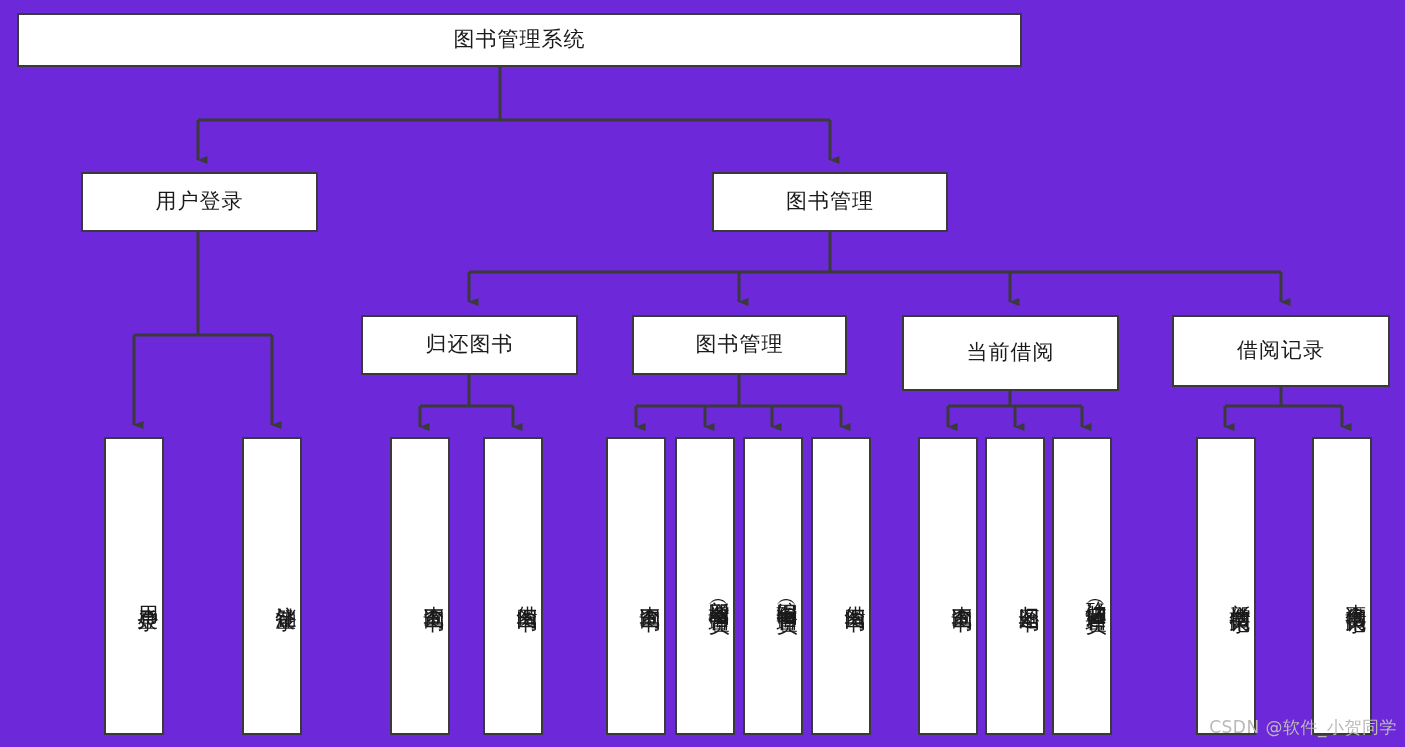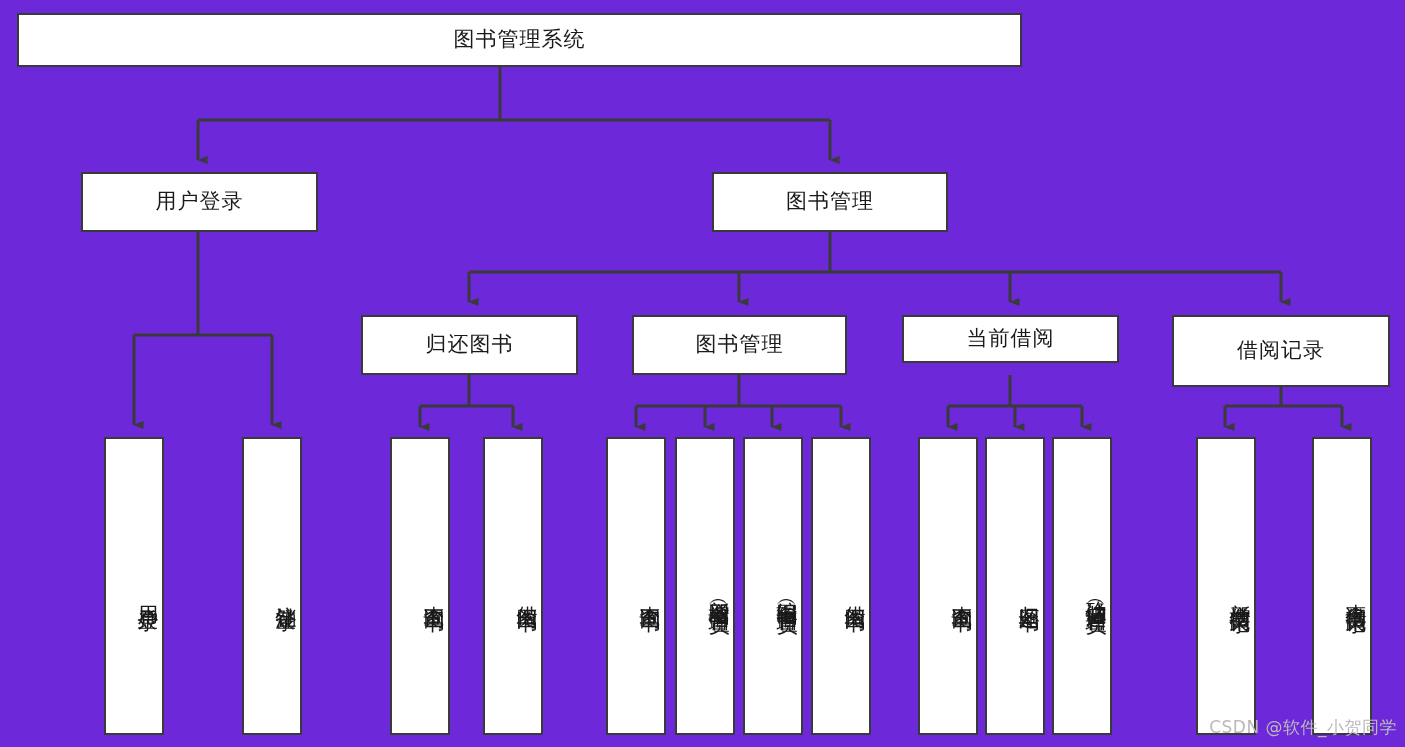--- a/index.html
+++ b/index.html
@@ -130,21 +130,21 @@
   <div class="node horiz" style="left:712px; top:172px; width:236px; height:60px;">
     <span>图书管理</span>
   </div>
 
   <div class="node horiz" style="left:361px; top:315px; width:217px; height:60px;">
     <span>归还图书</span>
   </div>
   <div class="node horiz" style="left:632px; top:315px; width:215px; height:60px;">
     <span>图书管理</span>
   </div>
-  <div class="node horiz" style="left:902px; top:315px; width:217px; height:48px;">
+  <div class="node horiz" style="left:902px; top:315px; width:217px; height:76px;">
     <span>当前借阅</span>
   </div>
   <div class="node horiz" style="left:1172px; top:315px; width:218px; height:72px;">
     <span>借阅记录</span>
   </div>
 
   <div class="node vert" style="left:104px; top:437px; width:60px; height:298px;">
     <span class="vtext">用户登录</span>
   </div>
   <div class="node vert" style="left:242px; top:437px; width:60px; height:298px;">

